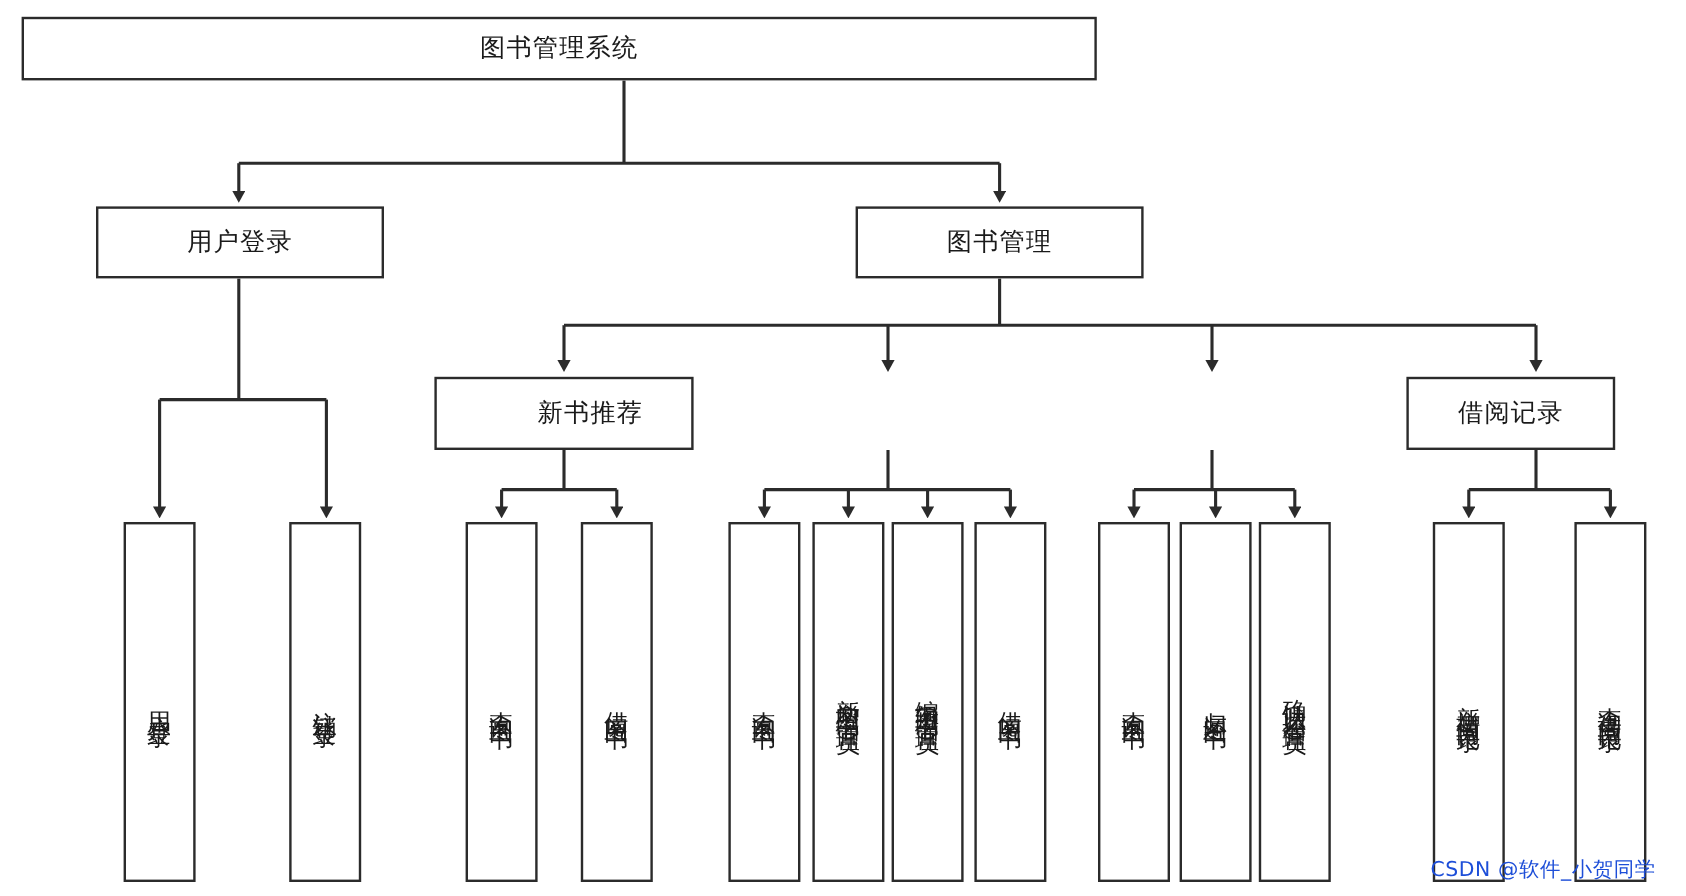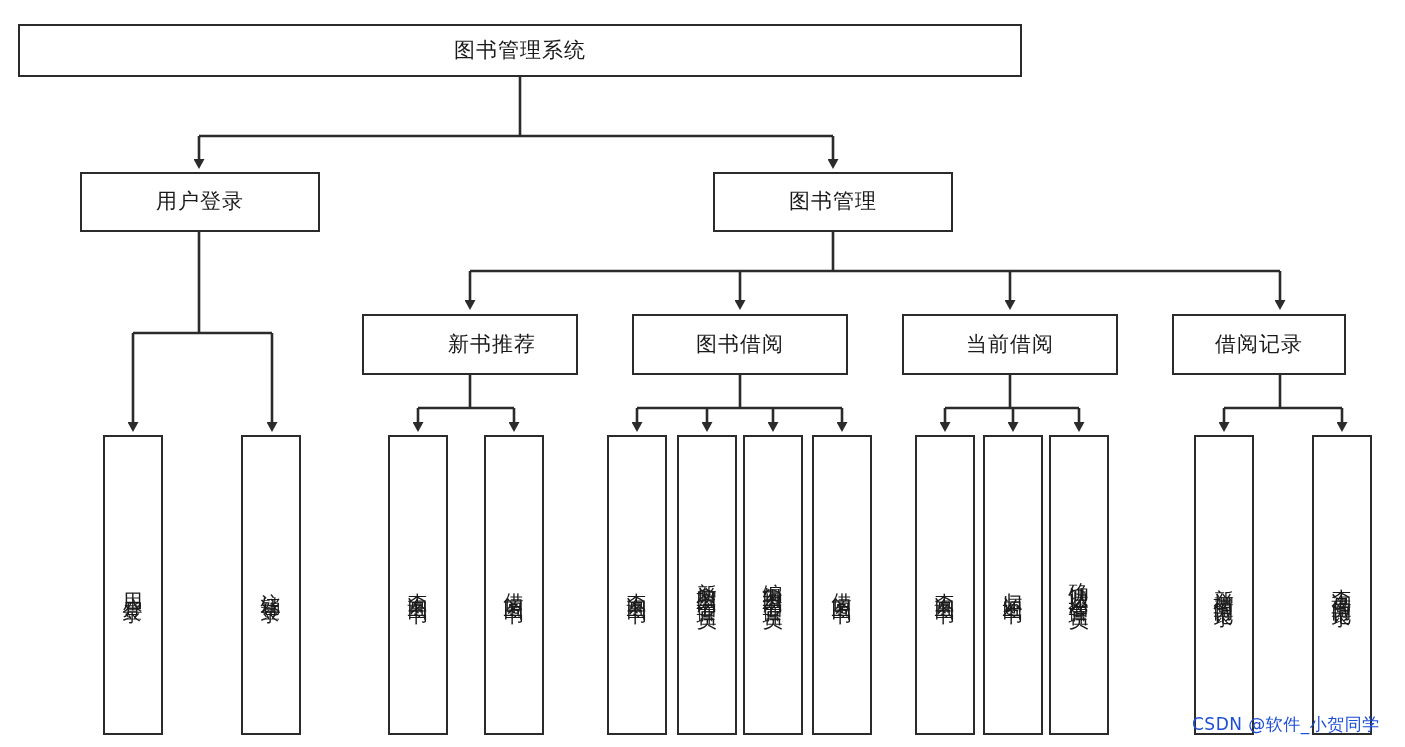--- a/index.html
+++ b/index.html
@@ -109,39 +109,33 @@
       <path d="M1013,408 L1013,423" marker-end="url(#arrow)"></path>
       <path d="M1079,408 L1079,423" marker-end="url(#arrow)"></path>
 
       <path d="M1280,375 L1280,408"></path>
       <path d="M1224,408 L1342,408"></path>
       <path d="M1224,408 L1224,423" marker-end="url(#arrow)"></path>
       <path d="M1342,408 L1342,423" marker-end="url(#arrow)"></path>
     </g>
   </svg>
 
-  <div class="node horiz root" style="left:18px;top:24px;width:1004px;height:53px;align-items:center;">
+  <div class="node horiz root" style="left:18px;top:14px;width:896px;height:53px;align-items:center;">
     <span class="lbl">图书管理系统</span>
   </div>
 
   <div class="node horiz" style="left:80px;top:172px;width:240px;height:60px;">
     <span class="lbl">用户登录</span>
   </div>
   <div class="node horiz" style="left:713px;top:172px;width:240px;height:60px;">
     <span class="lbl">图书管理</span>
   </div>
 
   <div class="node horiz" style="left:362px;top:314px;width:216px;height:61px;padding-left:44px;">
     <span class="lbl">新书推荐</span>
-  </div>
-  <div class="node horiz" style="left:632px;top:314px;width:216px;height:61px;">
-    <span class="lbl">图书借阅</span>
-  </div>
-  <div class="node horiz" style="left:902px;top:314px;width:216px;height:61px;">
-    <span class="lbl">当前借阅</span>
   </div>
   <div class="node horiz" style="left:1172px;top:314px;width:174px;height:61px;align-items:center;">
     <span class="lbl">借阅记录</span>
   </div>
 
   <div class="node vert" style="left:103px;top:435px;width:60px;height:300px;">
     <span class="lbl">用户登录</span>
   </div>
   <div class="node vert" style="left:241px;top:435px;width:60px;height:300px;">
     <span class="lbl">注销登录</span>

